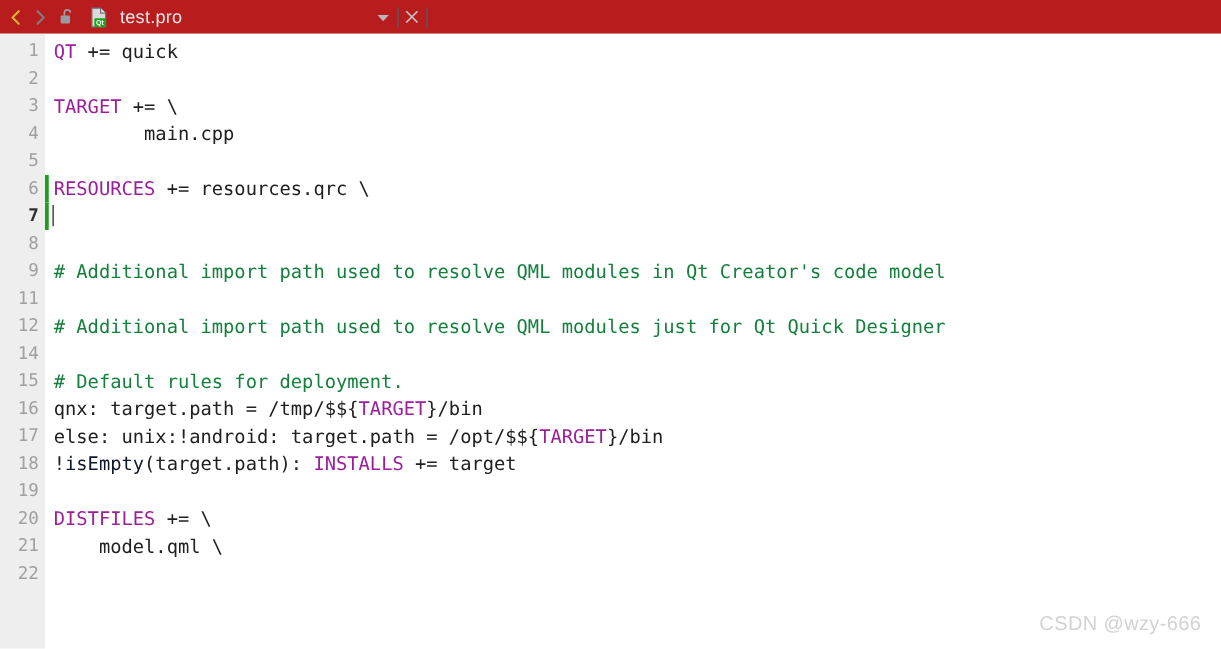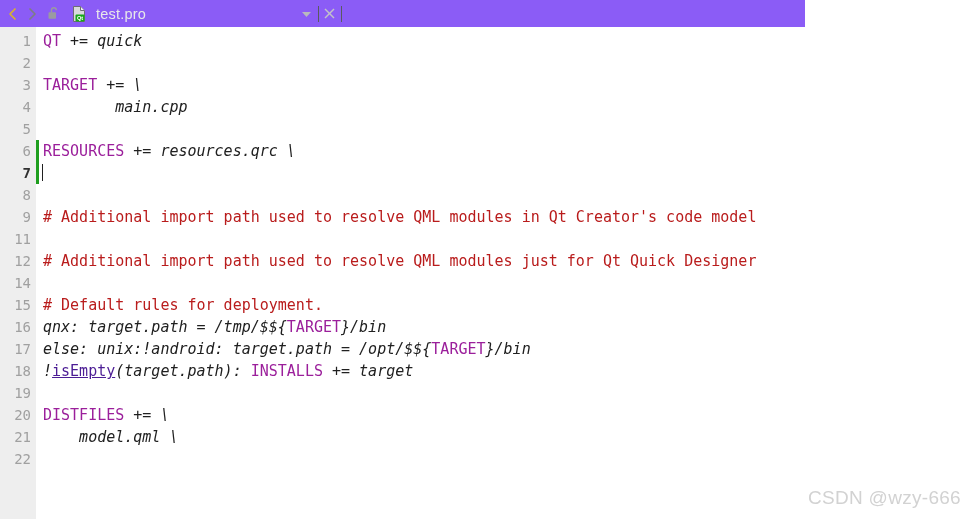--- a/index.html
+++ b/index.html
@@ -7,22 +7,22 @@
     margin: 0; padding: 0;
     width: 977px; height: 519px;
     overflow: hidden;
     background: #ffffff;
     font-family: "DejaVu Sans Mono", "Liberation Mono", monospace;
   }
 
   
   #tabbar {
     position: absolute; left: 0; top: 0;
-    width: 805px; height: 27px;
-    background: #8b5cf6;
+    width: 977px; height: 27px;
+    background: #b91c1c;
     display: flex; align-items: center;
     font-family: "Liberation Sans", sans-serif;
     user-select: none;
   }
   .navbtn {
     width: 20px; height: 27px;
     display: flex; align-items: center; justify-content: center;
     font-size: 15px; line-height: 1;
   }
   .navbtn.back  { color: #d8b32c; margin-left: 2px; }
@@ -91,37 +91,37 @@
     color: #303030;
     font-weight: bold;
   }
   .code {
     padding-left: 7px;
     color: #202020;
     position: relative;
   }
   
   .kw   { color: #9b1f9b; }
-  .cmt  { color: #b91c1c; }
-  .fn   { color: #4c1d95; text-decoration: underline; }
-  .op   { color: #202020; font-style: italic; }
+  .cmt  { color: #15803d; }
+  .fn   { color: #0f172a; }
+  .op   { color: #202020; }
   .caret {
     display: inline-block;
     width: 0; border-left: 1.5px solid #202020;
     height: 17px; vertical-align: -3px;
     margin-left: -1px;
   }
 
   
   #watermark {
     position: absolute;
     right: 16px; bottom: 10px;
     color: #d2d2d2;
     font-family: "Liberation Sans", sans-serif;
-    font-size: 19px;
+    font-size: 16px;
     letter-spacing: .3px;
     user-select: none;
   }
 </style>
 </head>
 <body>
 
 <div id="tabbar">
 
   <div class="navbtn back">

